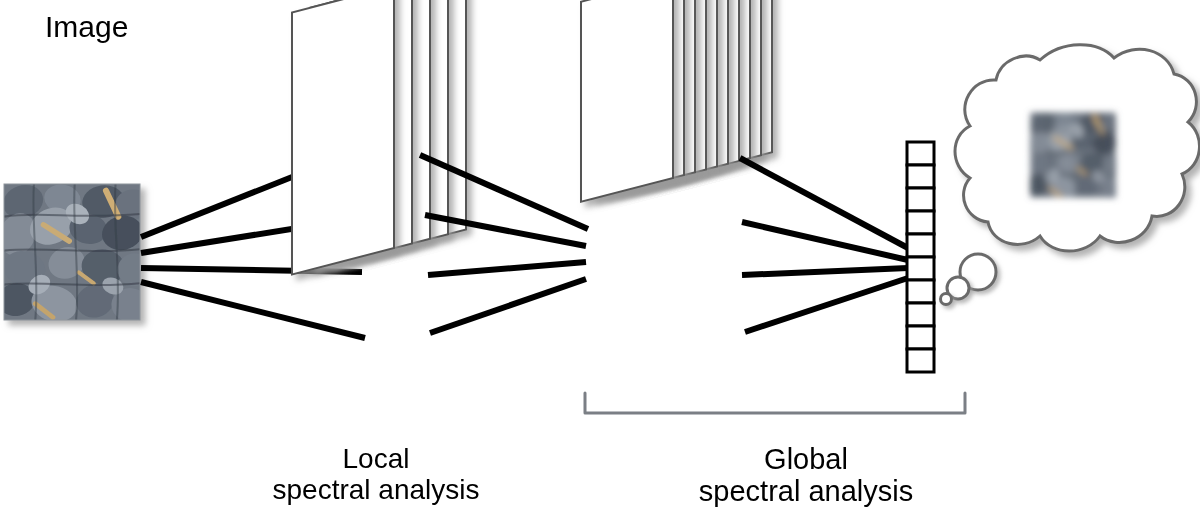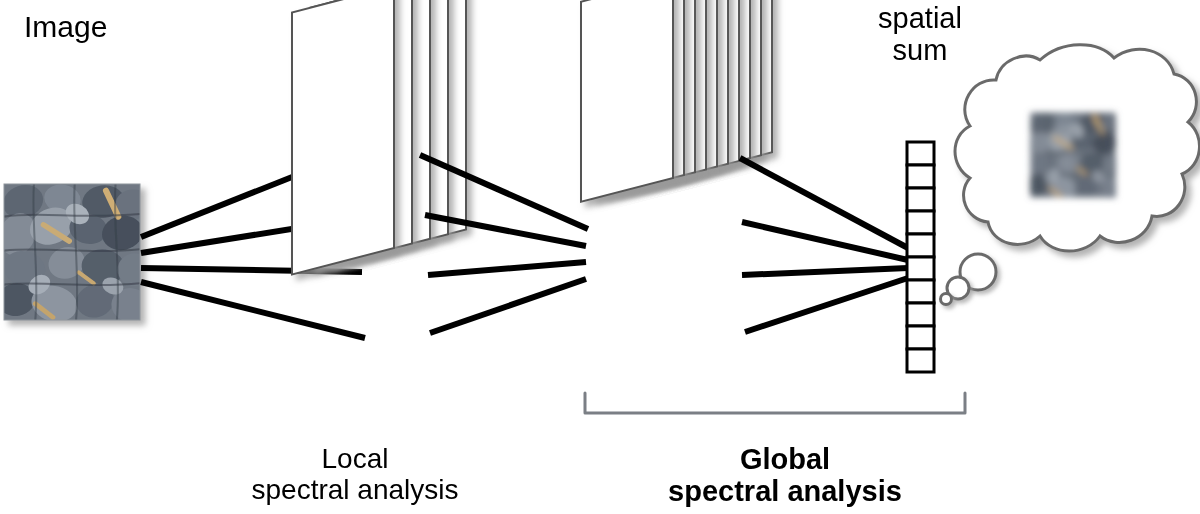--- a/index.html
+++ b/index.html
@@ -22,40 +22,39 @@
     height: 514px;
   }
   .dlabel {
     position: absolute;
     text-align: center;
     font-family: "Liberation Sans", sans-serif;
     color: #000000;
     line-height: 1.12;
     white-space: pre-line;
     user-select: none;
+    margin-left: 21px;
   }
   #label-image     { left: 0px;   top: 10px;  width: 180px; font-size: 30px; text-align: left; padding-left: 24px; box-sizing: border-box;}
   #label-first     { left: 265px; top: 2px;   width: 240px; font-size: 29px; }
   #label-second    { left: 555px; top: 2px;   width: 240px; font-size: 29px; }
   #label-spatial   { left: 840px; top: 2px;   width: 160px; font-size: 29px; }
   #label-local     { left: 225px; top: 443px; width: 260px; font-size: 28px; }
-  #label-global    { left: 640px; top: 443px; width: 290px; font-size: 29px; font-weight: bold; }
+  #label-global    { left: 640px; top: 443px; width: 290px; font-size: 29px; }
 </style>
 </head>
 <body>
 
 <div id="diagram-root">
 
   <div class="dlabel" id="label-image">Image</div>
   <div class="dlabel" id="label-first">1st-order
 process</div>
   <div class="dlabel" id="label-second">2nd-order
 process</div>
-  <div class="dlabel" id="label-spatial">spatial
-sum</div>
   <div class="dlabel" id="label-local">Local
 spectral analysis</div>
   <div class="dlabel" id="label-global">Global
 spectral analysis</div>
 
   <svg width="1200" height="514" viewBox="0 0 1200 514" style="position:absolute;left:0;top:0;">
     <defs>
 
       <filter id="softShadow" x="-40%" y="-40%" width="200%" height="200%">
         <feDropShadow dx="5" dy="5" stdDeviation="3.2" flood-color="#9a9a9a" flood-opacity="0.75"></feDropShadow>

